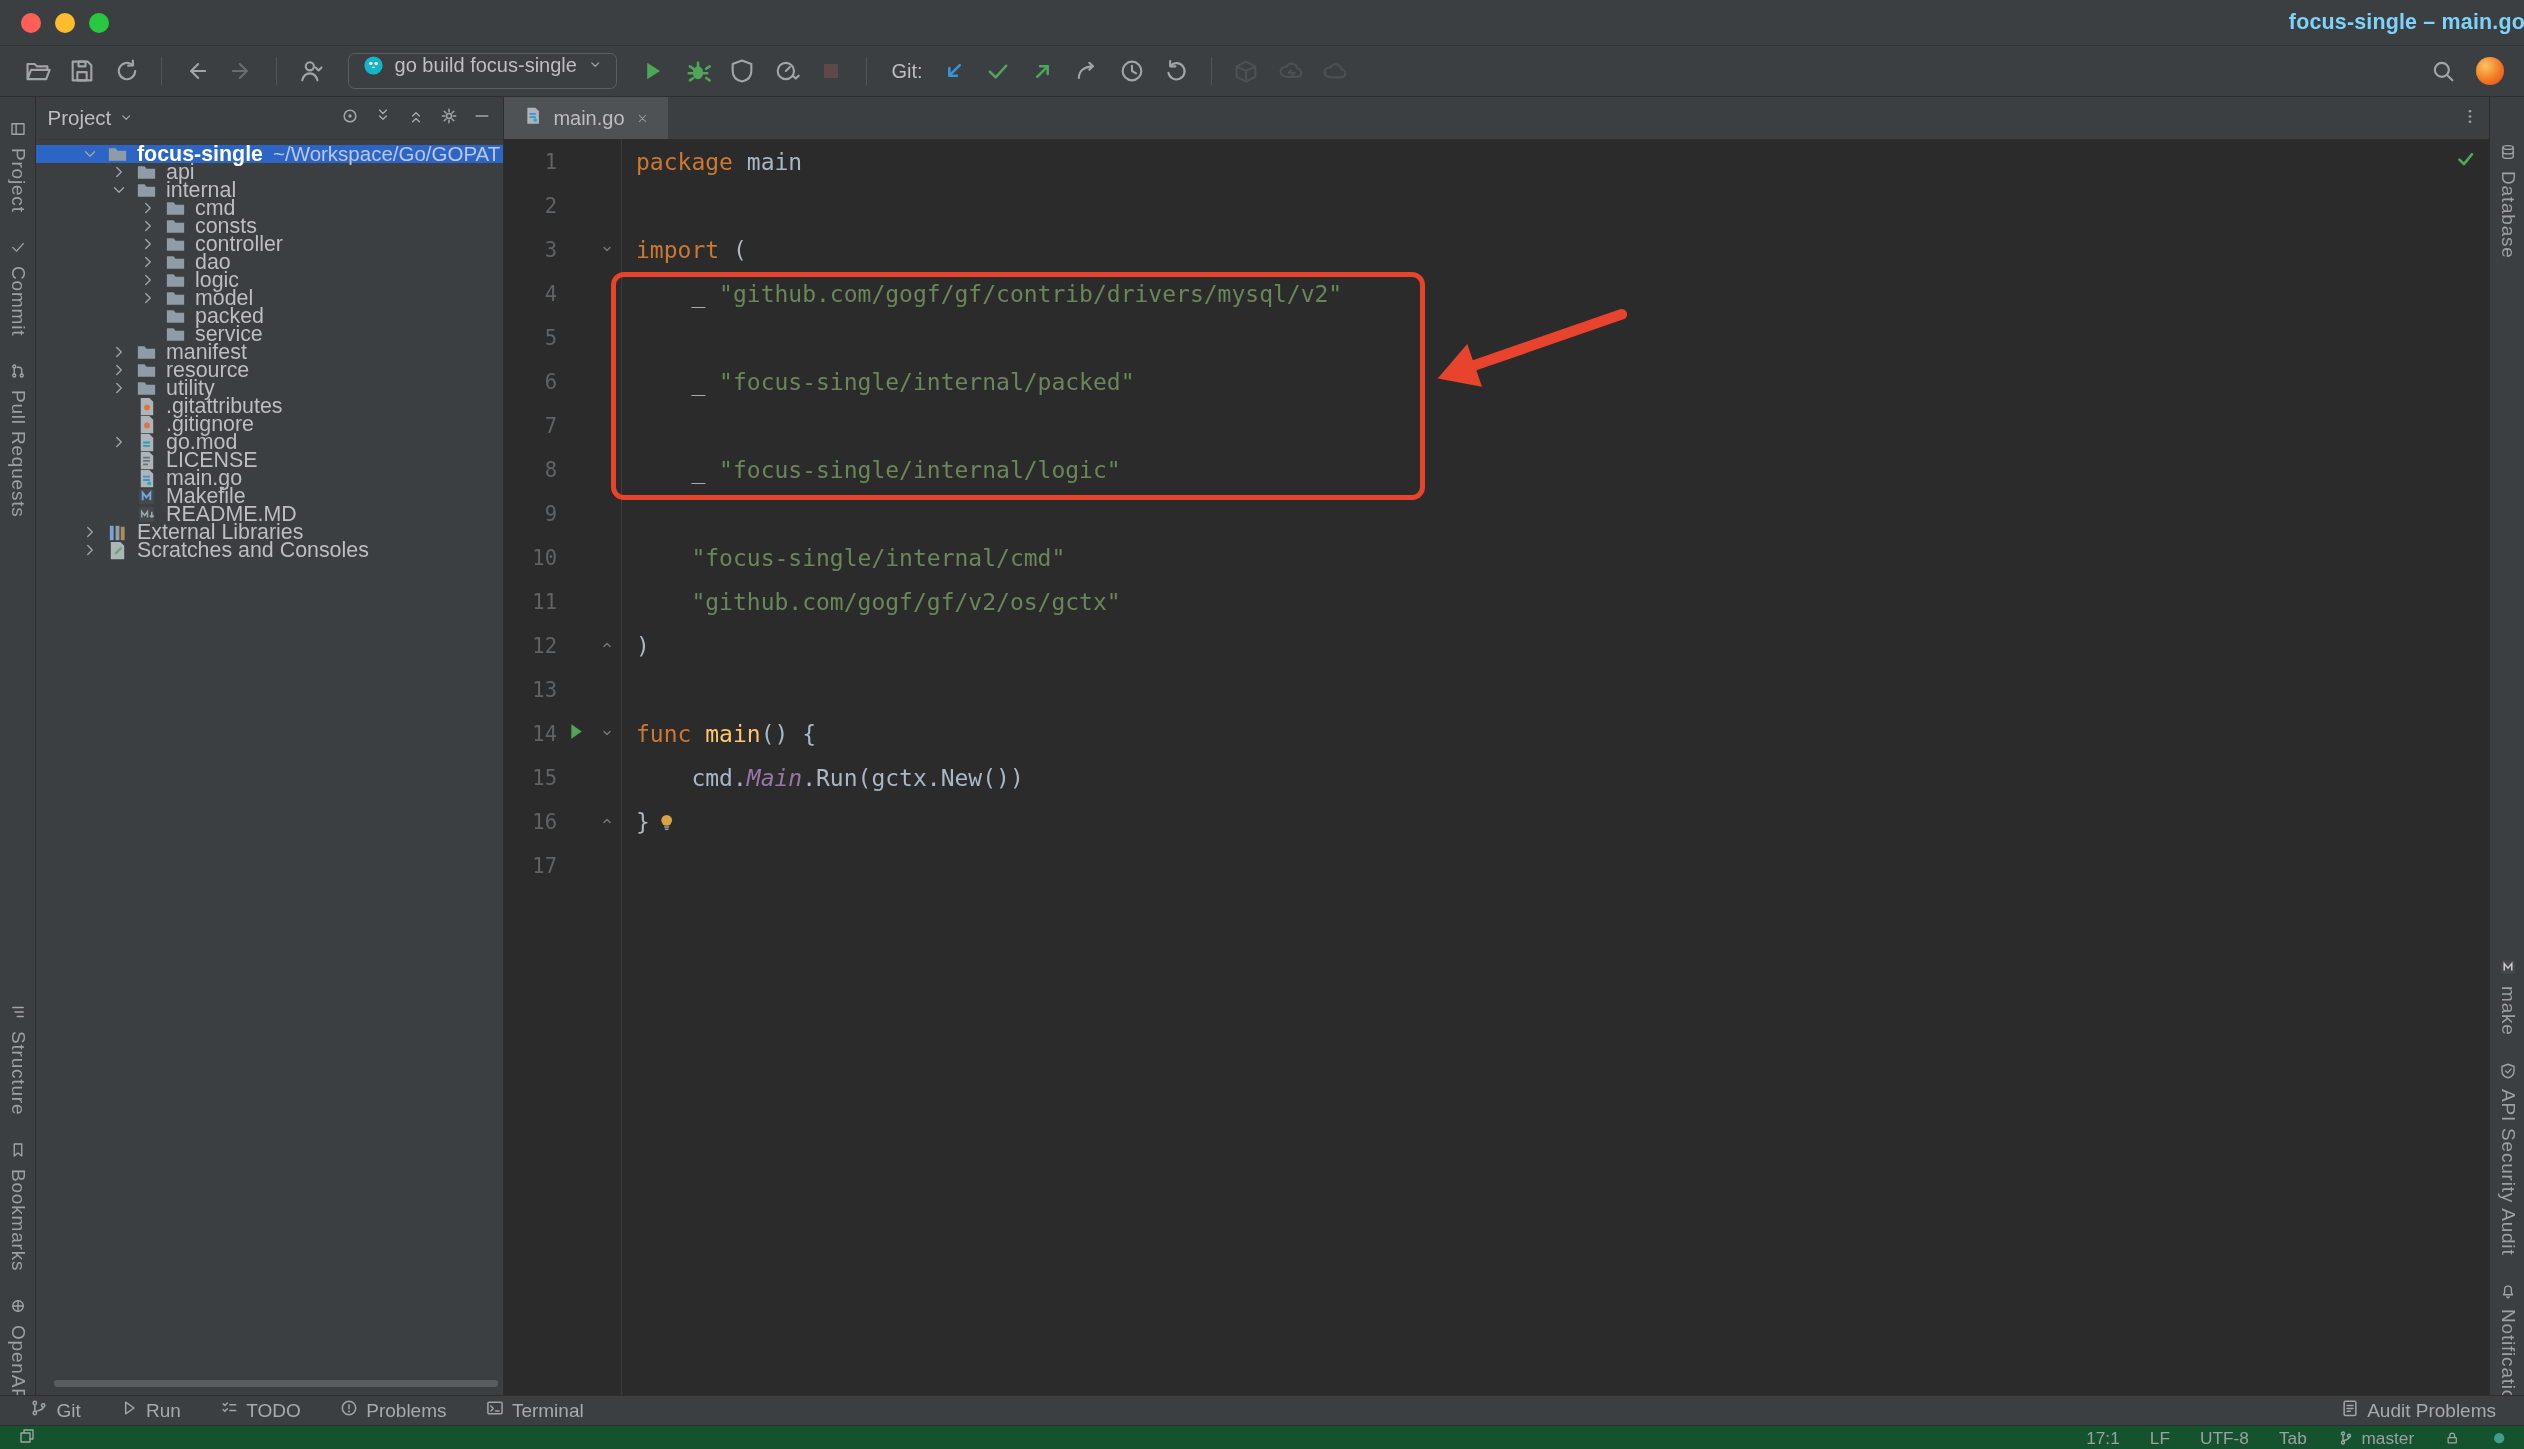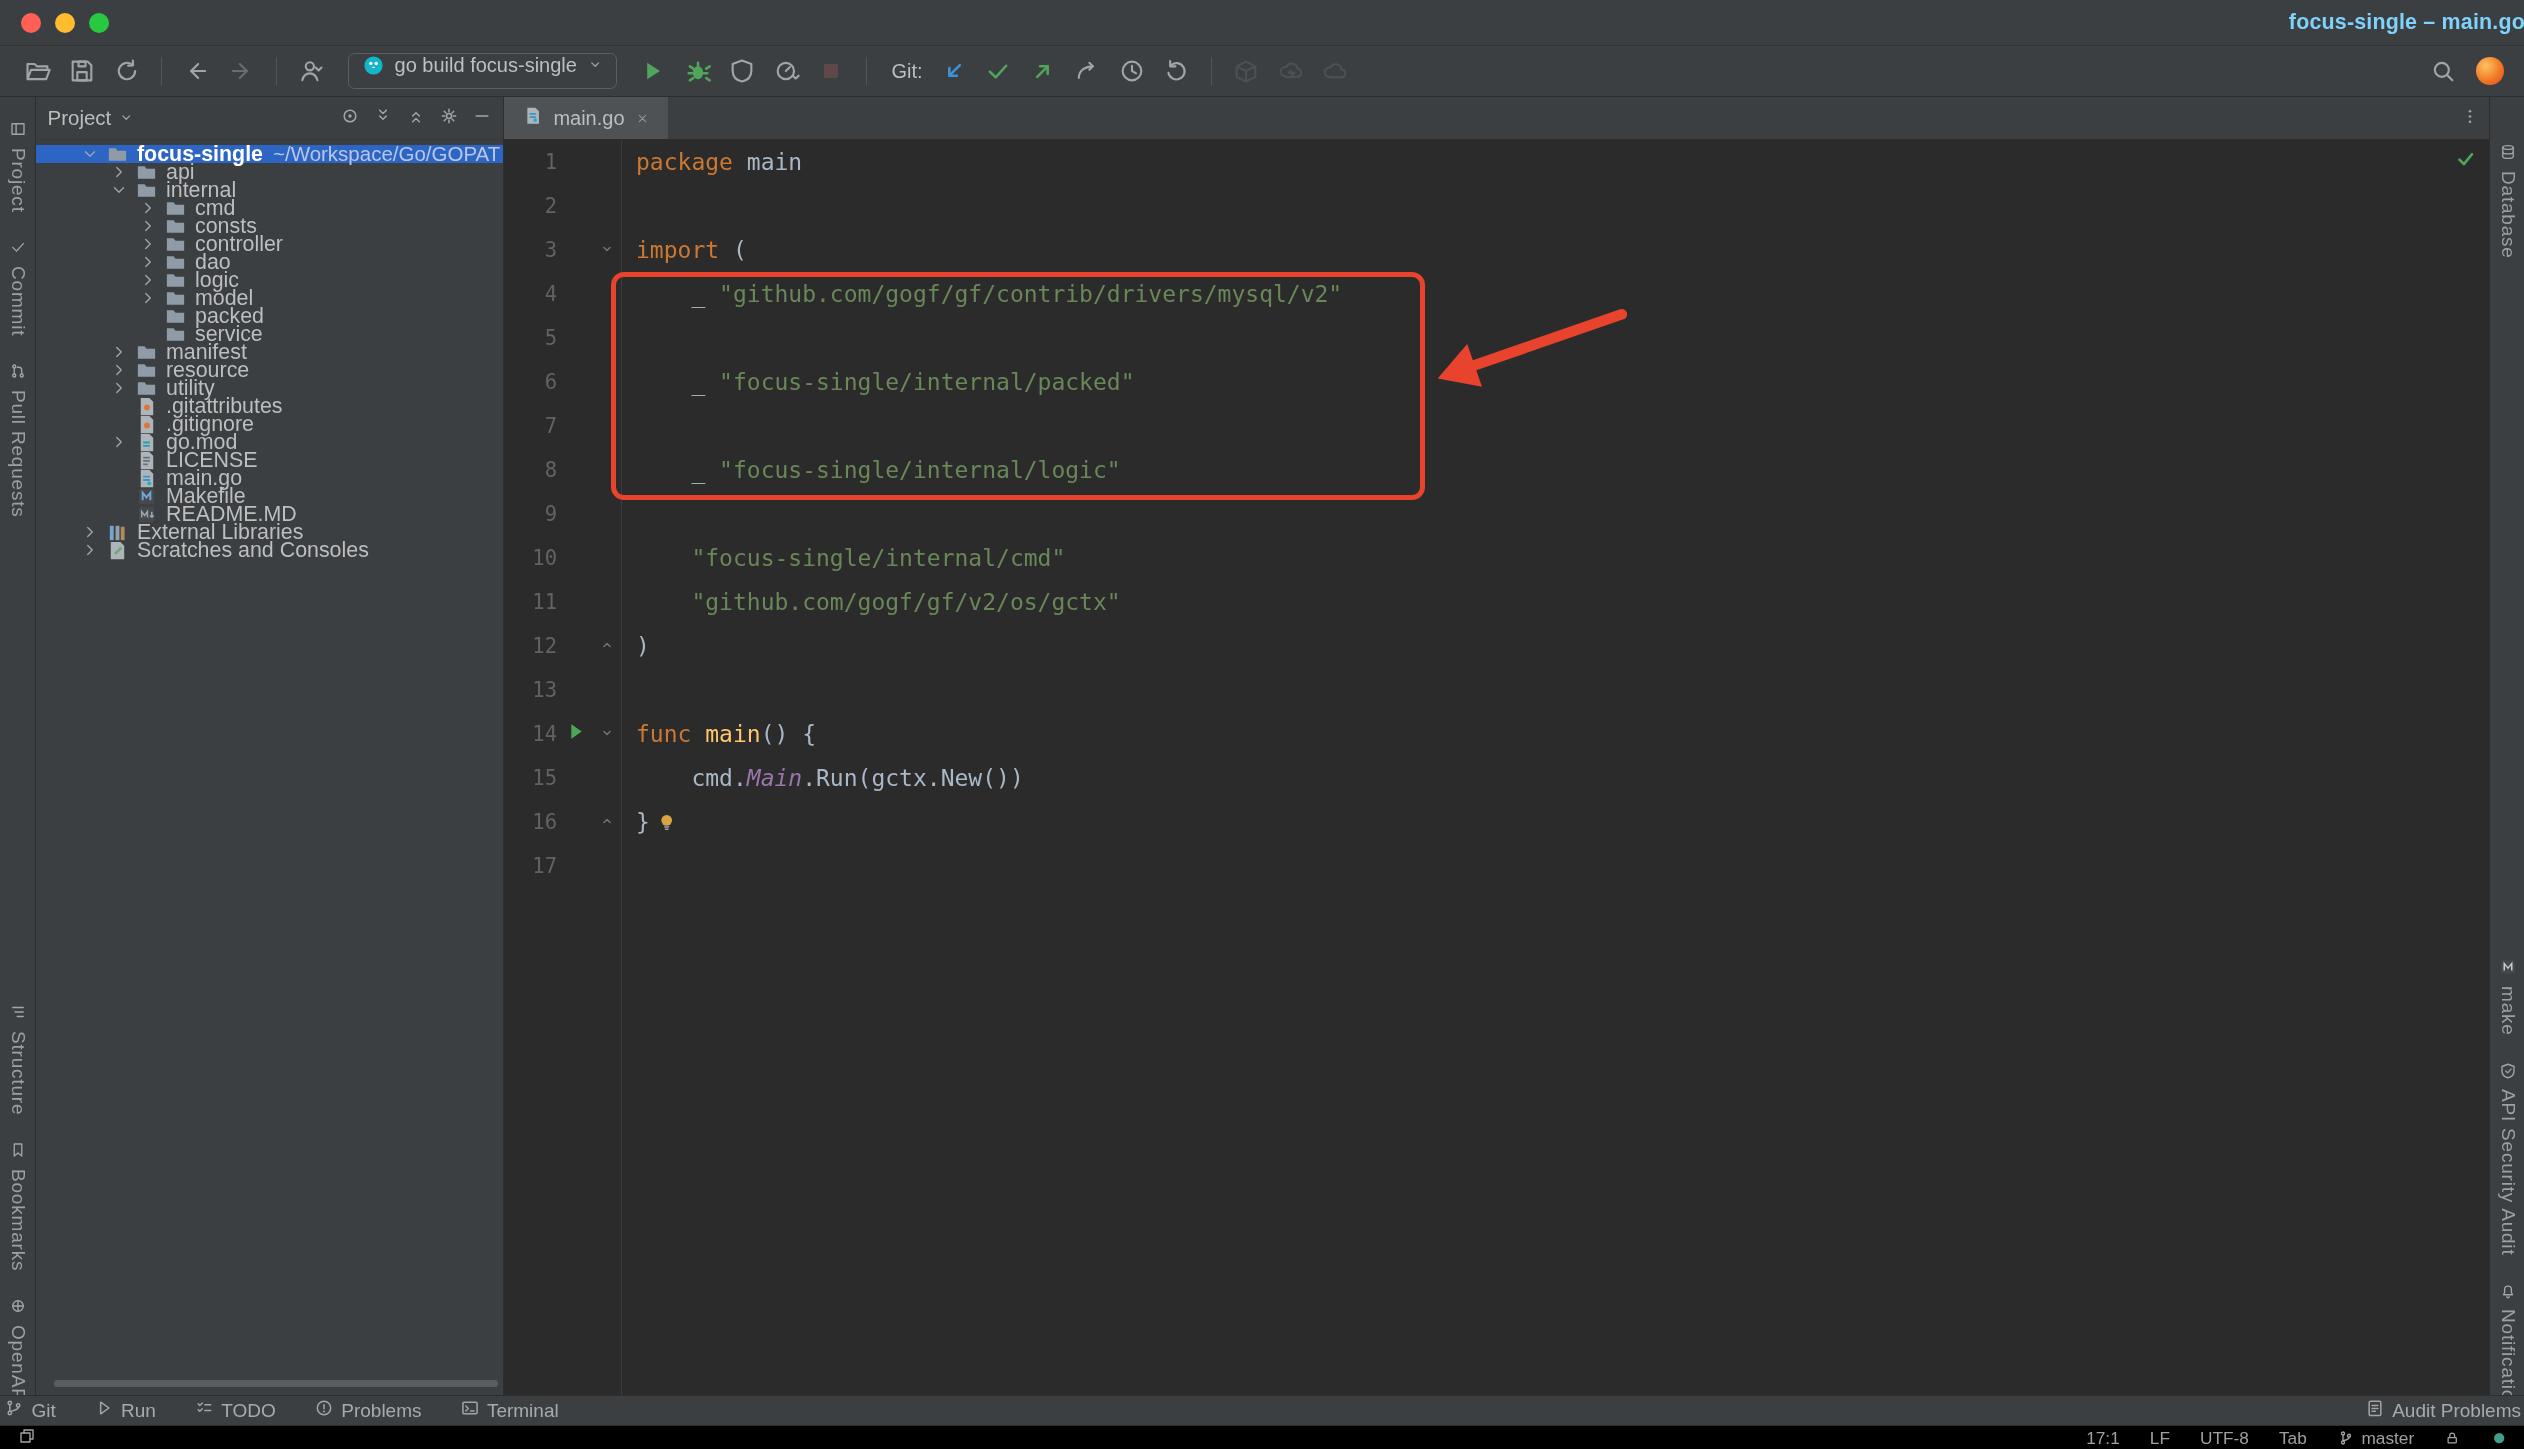--- a/index.html
+++ b/index.html
@@ -67,24 +67,24 @@
   .tk-str{color:#6a8759}
   .tk-def{color:#a9b7c6}
   .tk-fn{color:#ffc66b}
   .tk-field{color:#9876aa;font-style:italic}
   .bulb{margin-left:6.6px;display:inline-flex}
   .anno-box{position:absolute;left:107px;top:132px;width:814px;height:228px;border:5px solid #e8432c;border-radius:13px;pointer-events:none}
   .anno-arrow{position:absolute;left:0;top:0;pointer-events:none}
   .inspect{position:absolute;top:8.2px;right:13px}
 
   
-  .twbar{height:30px;flex:none;background:#3c3f41;border-top:0.8px solid #2c2e2f;display:flex;align-items:center;padding:0 4px;color:#a7aaac;font-size:19px}
+  .twbar{height:30px;flex:none;background:#3c3f41;border-top:0.8px solid #2c2e2f;display:flex;align-items:center;padding:0 29px;color:#a7aaac;font-size:19px}
   .tw-left{display:flex;align-items:center;gap:38px}
   .tw-item{display:inline-flex;align-items:center;gap:7.4px;cursor:default}
-  .statusbar{height:25px;flex:none;background:#000000;border-top:0.8px solid #2c2e2f;display:flex;align-items:center;padding:0 18px;color:#9da0a2;font-size:17.3px}
+  .statusbar{height:25px;flex:none;background:#14532d;border-top:0.8px solid #2c2e2f;display:flex;align-items:center;padding:0 18px;color:#9da0a2;font-size:17.3px}
   .sb-items{display:flex;align-items:center;gap:30px;margin-left:auto}
   .sb-item{display:inline-flex;align-items:center;gap:6.6px;white-space:nowrap}
 
   
   svg .st{fill:none;stroke:#a2a5a7;stroke-width:1.8;stroke-linecap:round;stroke-linejoin:round}
   svg .dim{fill:none;stroke:#63666a;stroke-width:1.8;stroke-linecap:round;stroke-linejoin:round}
   svg .grn{fill:none;stroke:#4fa65a;stroke-width:2.2;stroke-linecap:round;stroke-linejoin:round}
   svg .blu{fill:none;stroke:#3a95d6;stroke-width:2.2;stroke-linecap:round;stroke-linejoin:round}
   svg .fo{fill:#8f9ca8}
   svg .pg{fill:#aeb5ba}

